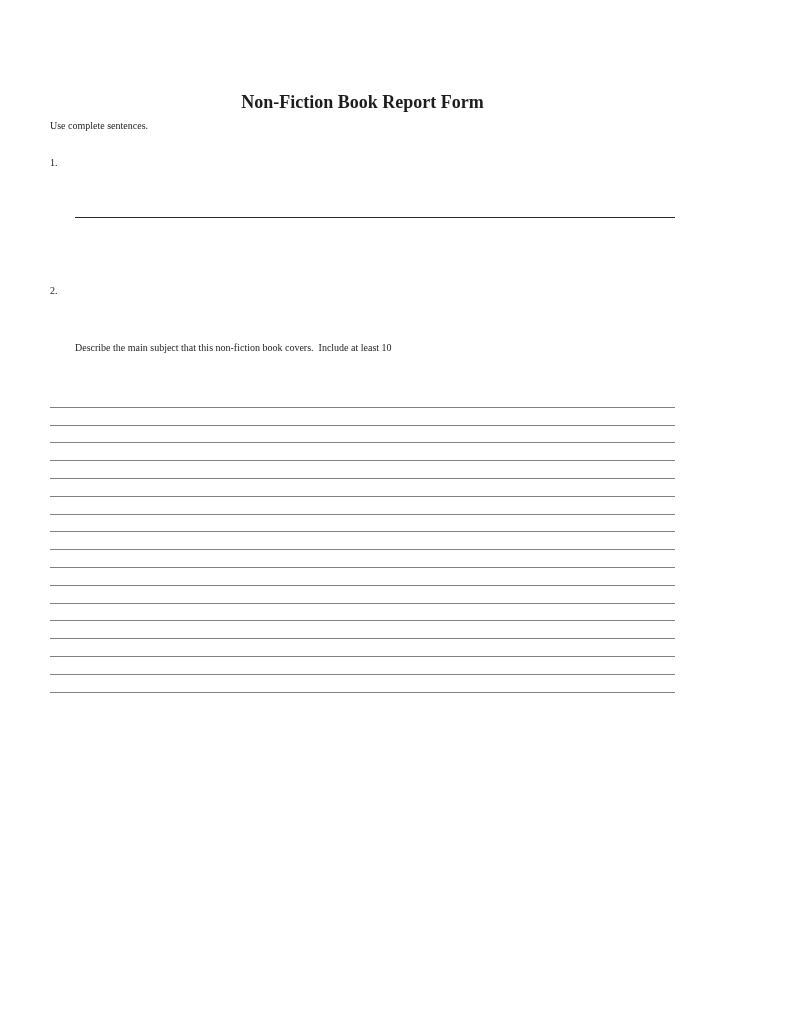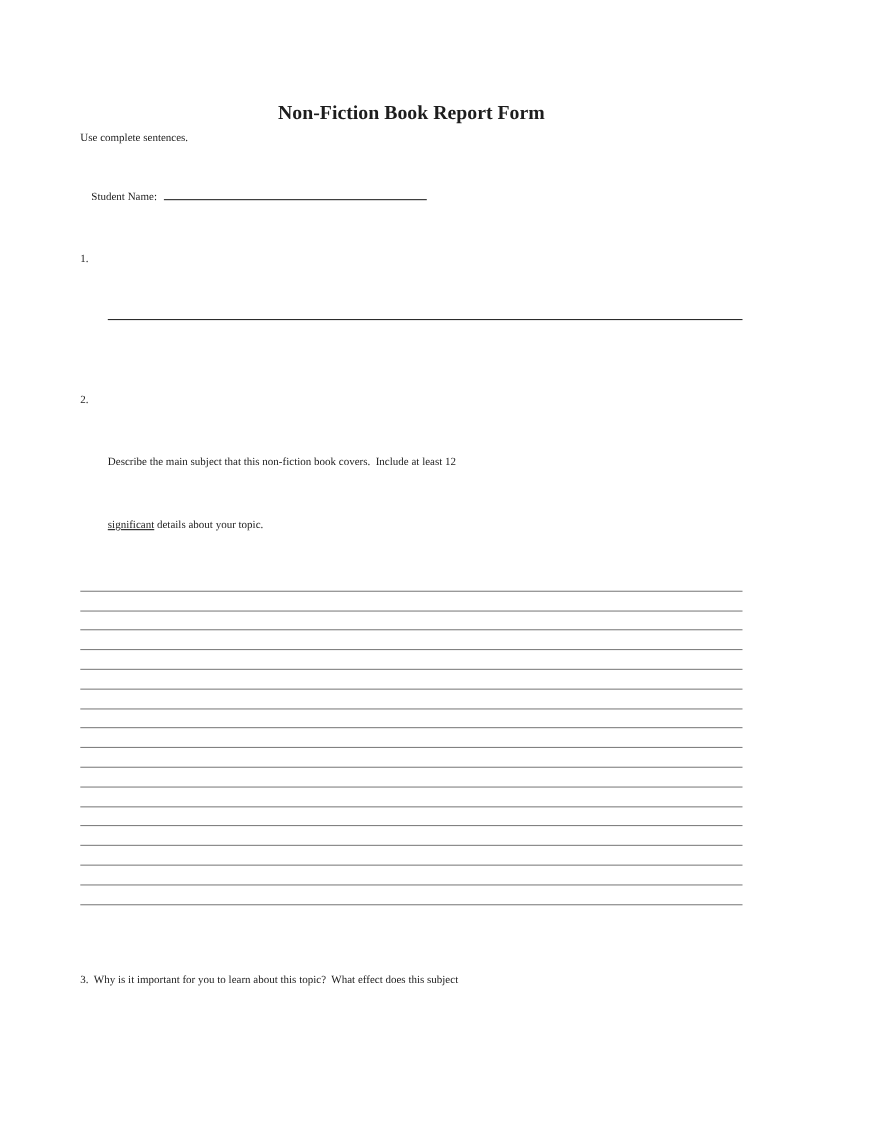--- a/index.html
+++ b/index.html
@@ -11,21 +11,21 @@
     width: 791px;
     height: 1024px;
     overflow: hidden;
     font-family: "Liberation Serif", serif;
     color: var(--text, #1d1d1d);
   }
   .page {
     box-sizing: border-box;
     width: 791px;
     height: 1024px;
-    padding: 92px 116px 0 73px;
+    padding: 92px 116px 0 50px;
   }
   .title {
     font-size: 18px;
     line-height: 21px;
     font-weight: bold;
     text-align: center;
     margin: 0 0 3px 0;
   }
   .body-text {
     font-size: 10px;
@@ -70,33 +70,29 @@
 </style>
 </head>
 <body>
 
 <div class="page">
 
   <h1 class="title">Non-Fiction Book Report Form</h1>
 
   <p class="body-text">Use complete sentences.</p>
 
-  <div class="body-text student-row">
-    <span>Student Name:</span><span class="student-line"></span>
-  </div>
 
   <div class="body-text hanging q1">
     <span class="qnum">1.</span>
     <div class="q1-line"></div>
   </div>
 
   <div class="body-text hanging q2">
     <span class="qnum">2.</span>
-    <span class="block">Describe the main subject that this non-fiction book covers.  Include at least 12</span>
-    <span class="block"><span class="underlined">significant</span><span> details about your topic.</span></span>
+    <span class="block">Describe the main subject that this non-fiction book covers.  Include at least 10</span>
   </div>
 
   <div class="answer-lines">
       <div class="answer-line"></div>
       <div class="answer-line"></div>
       <div class="answer-line"></div>
       <div class="answer-line"></div>
       <div class="answer-line"></div>
       <div class="answer-line"></div>
       <div class="answer-line"></div>
@@ -106,16 +102,15 @@
       <div class="answer-line"></div>
       <div class="answer-line"></div>
       <div class="answer-line"></div>
       <div class="answer-line"></div>
       <div class="answer-line"></div>
       <div class="answer-line"></div>
       <div class="answer-line"></div>
     </div>
 
   <div class="body-text plain-q">
-    <span class="block">3.  Why is it important for you to learn about this topic?  What effect does this subject</span>
   </div>
 
 </div>
 
 </body></html>

